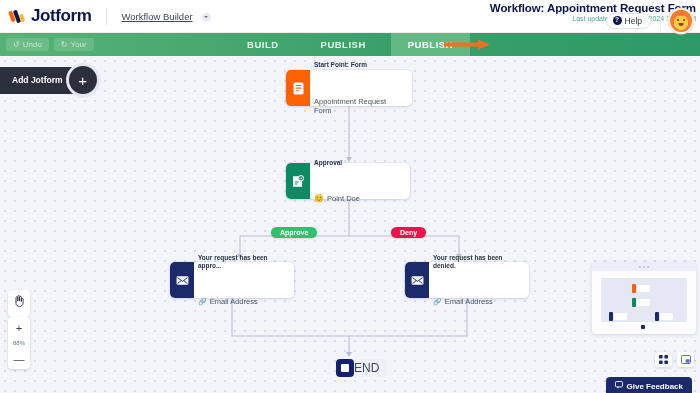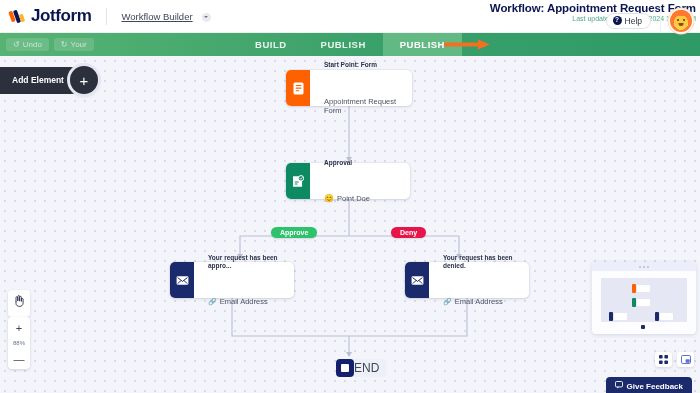--- a/index.html
+++ b/index.html
@@ -93,21 +93,21 @@
   .ur-group { display: flex; gap: 5px; padding-left: 6px; }
   .ur-btn {
     display: flex; align-items: center; gap: 3px;
     background: rgba(255,255,255,0.14);
     border-radius: 3px; padding: 2px 7px;
     font-size: 8px; color: rgba(255,255,255,0.62);
   }
   .ur-ico { font-size: 8px; line-height: 1; }
   .tabs {
     position: absolute; left: 0; right: 0; top: 0; height: 23px;
-    display: flex; align-items: stretch; justify-content: center; gap: 0;
+    display: flex; align-items: stretch; justify-content: center; gap: 8px;
   }
   .tab {
     display: flex; align-items: center; padding: 0 17px;
     font-size: 9.5px; font-weight: bold; letter-spacing: 0.5px;
     color: #e9f6ee; height: 23px;
   }
   .tab.active { background: #62b983; color: #ffffff; }
   .pub-arrow {
     position: absolute; left: 444px; top: 39px;
     width: 46px; height: 11px; z-index: 45;
@@ -150,21 +150,21 @@
     position: absolute; display: flex; align-items: stretch;
     background: #ffffff; border-radius: 5px;
     box-shadow: 0 1px 3px rgba(26,32,71,0.13), 0 0 0 1px rgba(26,32,71,0.04);
     z-index: 20;
   }
   .node-ico {
     width: 24px; border-radius: 5px 0 0 5px;
     display: flex; align-items: center; justify-content: center;
     flex: 0 0 24px;
   }
-  .node-body { padding: 5px 9px 5px 14px; display: flex; flex-direction: column; justify-content: center; gap: 24px; }
+  .node-body { padding: 5px 9px 5px 4px; display: flex; flex-direction: column; justify-content: center; gap: 24px; }
   .node-t1 { font-size: 6.5px; font-weight: bold; color: #2a3247; line-height: 1.25; }
   .node-t2 { font-size: 7.5px; color: #4b5366; margin-top: 3px; display: flex; align-items: center; gap: 3px; }
   .node-emoji { font-size: 8px; }
 
   #node-start { left: 286px; top: 14px; width: 126px; height: 36px; }
   #node-start .node-ico { background: #ff6100; }
   #node-approval { left: 286px; top: 107px; width: 124px; height: 36px; }
   #node-approval .node-ico { background: #0e8a62; }
   #node-approve-mail { left: 170px; top: 206px; width: 124px; height: 36px; }
   #node-approve-mail .node-ico { background: #1b2a6b; }
@@ -319,21 +319,21 @@
       </g>
       <g fill="#b9bed6">
         <path d="M349 106 l-3 -5 h6 z"></path>
         <path d="M240 203 l-3 -5 h6 z"></path>
         <path d="M459 203 l-3 -5 h6 z"></path>
         <path d="M349 301 l-3 -5 h6 z"></path>
       </g>
     </svg>
 
     <div class="add-element">
-      <div class="ae-pill">Add Element</div>
+      <div class="ae-pill">Add Jotform</div>
       <div class="ae-plus">+</div>
     </div>
 
     <div class="node" id="node-start">
       <div class="node-ico">
         <svg width="11" height="13" viewBox="0 0 11 13">
             <rect x="0.5" y="0.5" width="10" height="12" rx="1.6" fill="#fff"></rect>
             <rect x="2.6" y="3" width="5.8" height="1.1" rx="0.5" fill="#ff6100"></rect>
             <rect x="2.6" y="5.6" width="5.8" height="1.1" rx="0.5" fill="#ff6100"></rect>
             <rect x="2.6" y="8.2" width="3.6" height="1.1" rx="0.5" fill="#ff6100"></rect>

